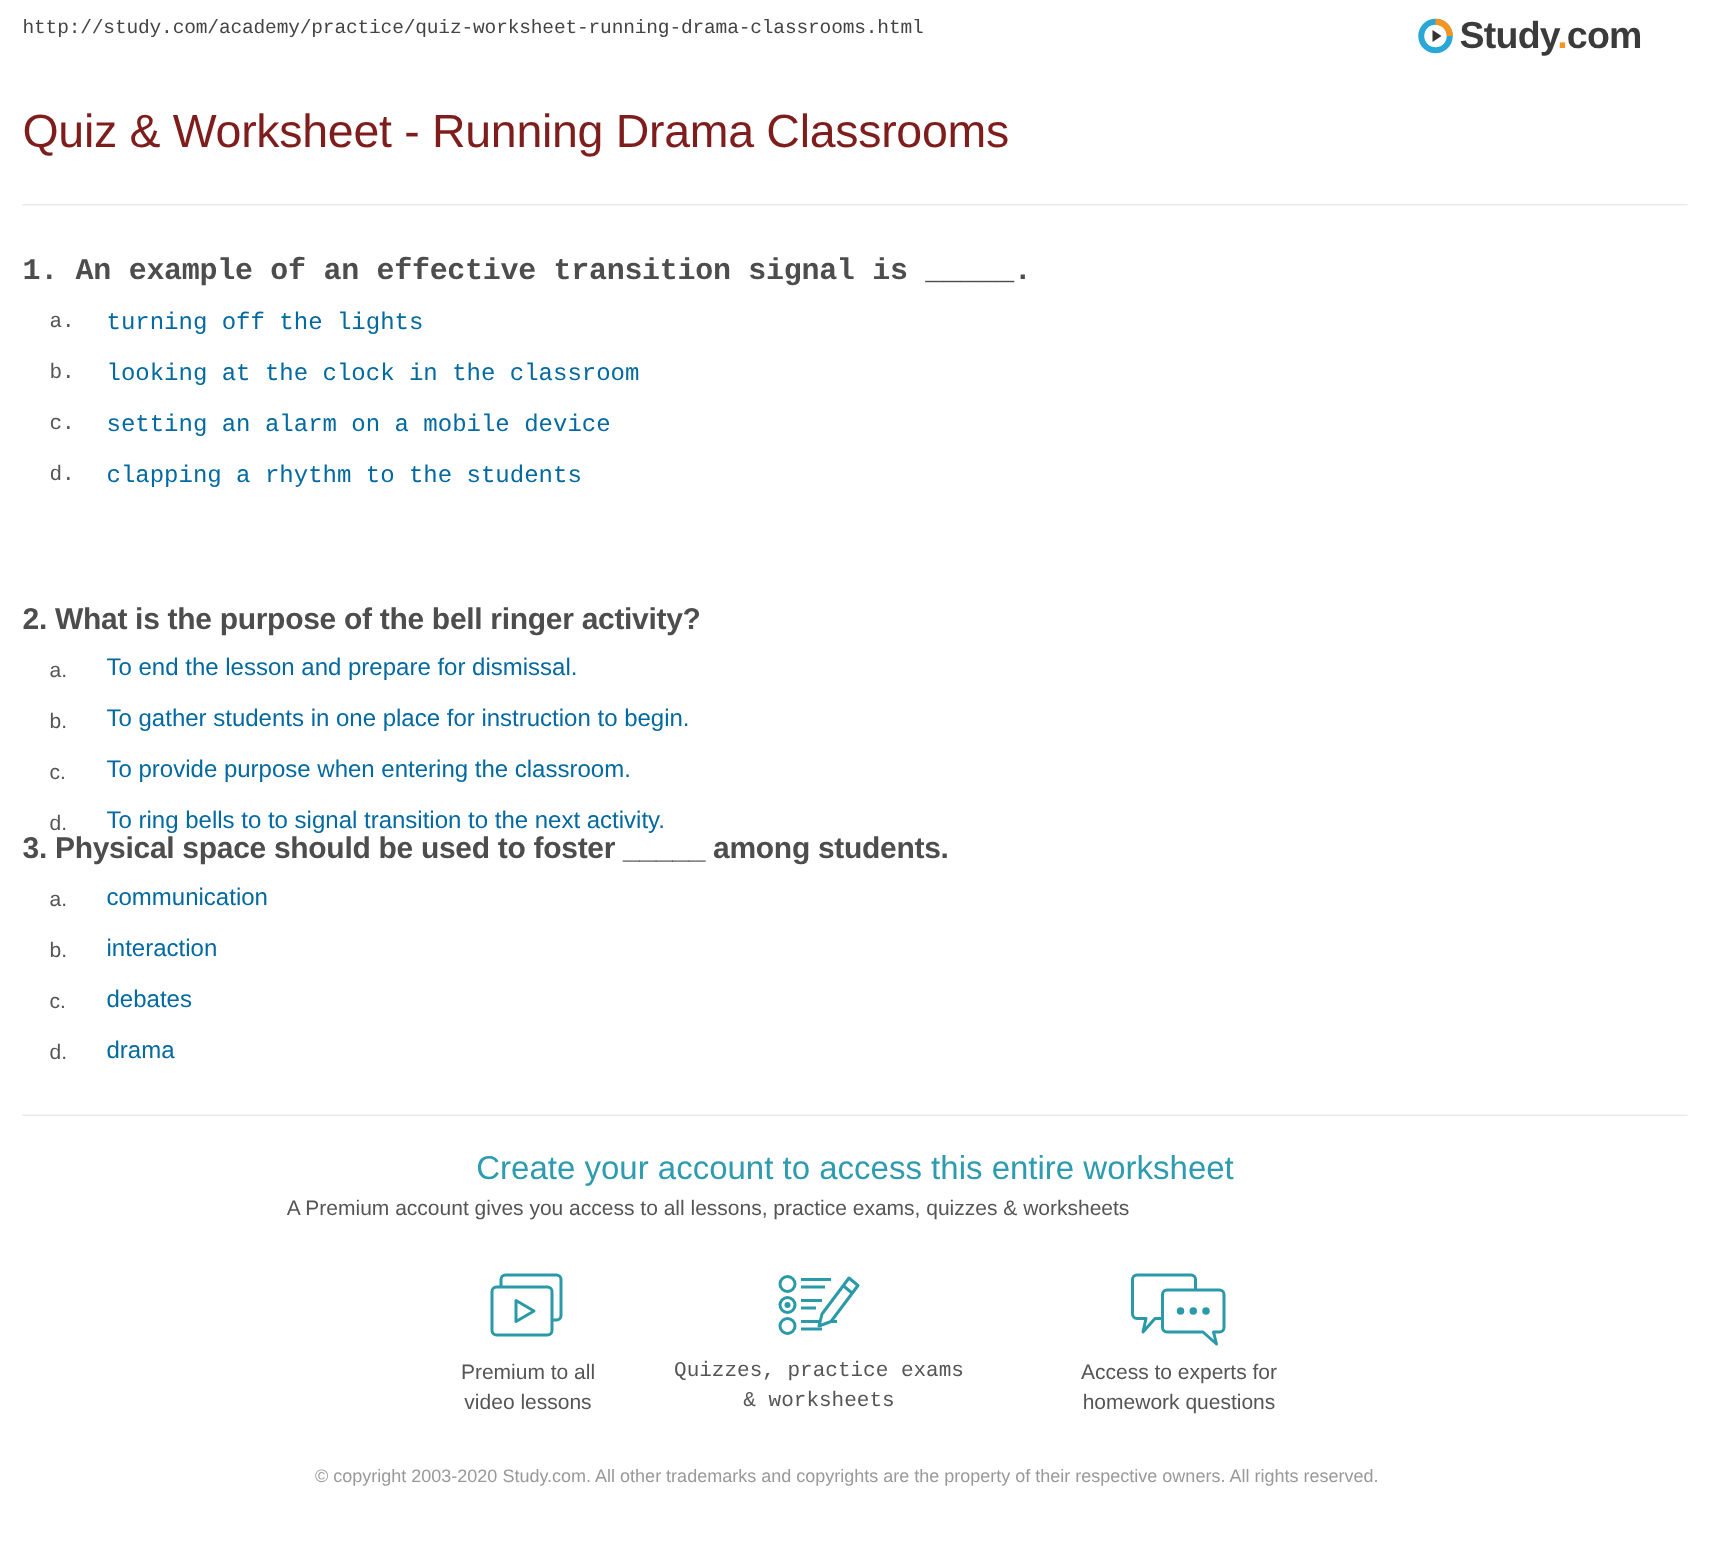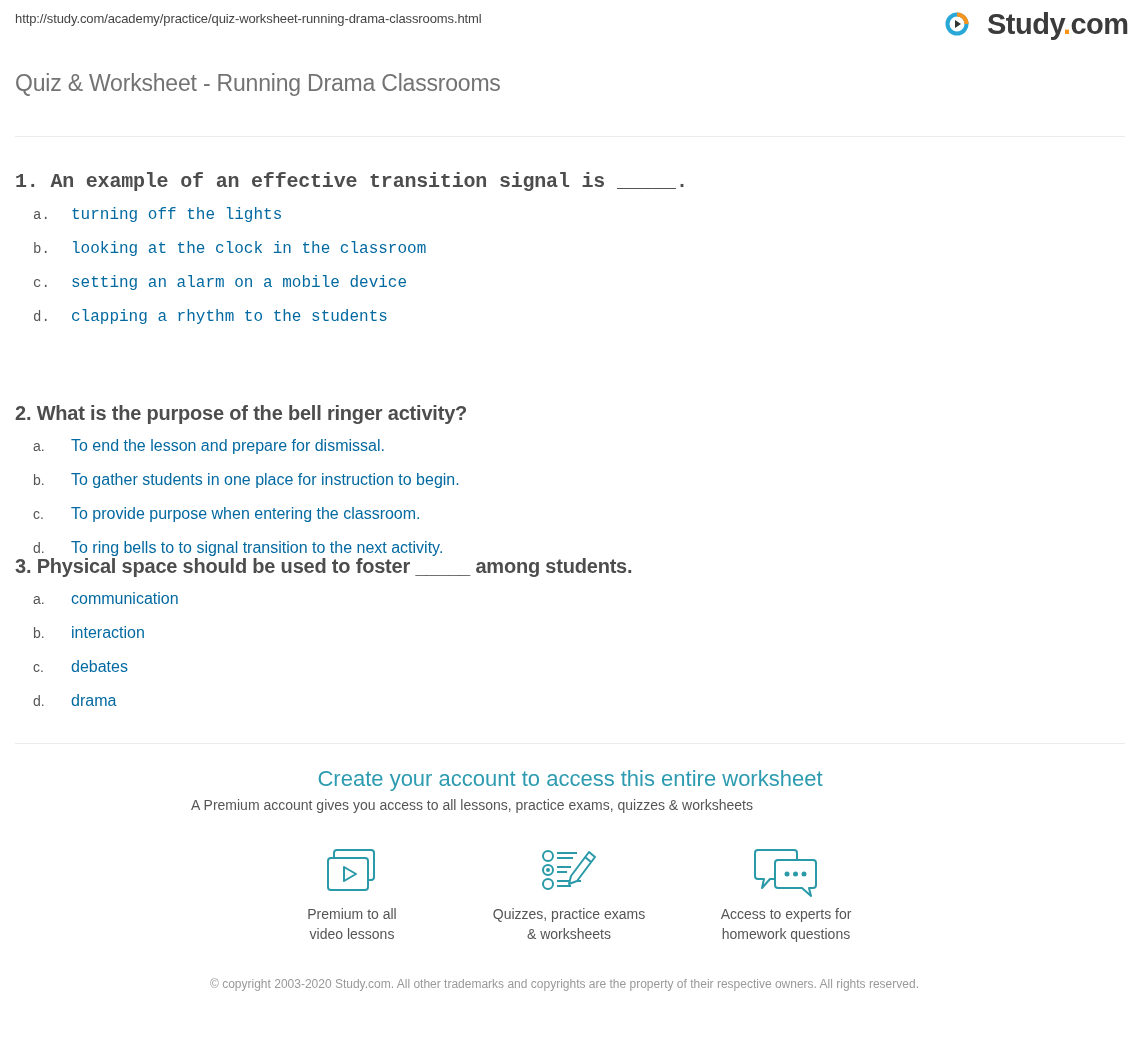--- a/index.html
+++ b/index.html
@@ -3,36 +3,35 @@
 <meta charset="utf-8">
 <style>
   html, body { margin: 0; padding: 0; background: #ffffff; }
   body {
     width: 1140px; height: 1040px; position: relative; overflow: hidden;
     font-family: "Liberation Sans", "DejaVu Sans", sans-serif;
     color: #555555;
   }
   .url {
     position: absolute; left: 15px; top: 11px;
-    font-size: 13px; color: #444444; letter-spacing: -0.1px;
+    font-size: 13px; color: #444444; letter-spacing: -0.1px; font-family: Liberation Mono, monospace;
   }
   .logo {
     position: absolute; left: 945px; top: 8px; height: 32px;
     display: flex; align-items: center;
   }
   .logo-icon { width: 24px; height: 24px; margin-right: 4px; }
   .logo-text {
-    font-size: 29px; font-weight: 600; color: #3b3b3b; letter-spacing: -0.5px;
+    font-size: 25px; font-weight: 600; color: #3b3b3b; letter-spacing: -0.5px;
     line-height: 32px;
-    margin-left: 14px;
   }
   .logo-text .dot { color: #f7941d; }
   .page-title {
     position: absolute; left: 15px; top: 70px; margin: 0;
-    font-size: 23px; font-weight: normal; color: #737373; letter-spacing: -0.2px;
+    font-size: 31px; font-weight: normal; color: #7f1d1d; letter-spacing: -0.2px;
   }
   .divider {
     position: absolute; left: 15px; width: 1110px; height: 0;
     border-top: 1px solid #ebebeb;
   }
   .question {
     position: absolute; left: 15px; width: 1100px;
   }
   .q-text {
     margin: 0; font-size: 20px; font-weight: bold; color: #4d4d4d;
@@ -161,21 +160,21 @@
     <rect x="8" y="2" width="40" height="30" rx="3" fill="#ffffff" stroke="#2a9aa8" stroke-width="2"></rect>
     <rect x="2" y="10" width="40" height="32" rx="3" fill="#ffffff" stroke="#2a9aa8" stroke-width="2"></rect>
     <path d="M18 19 L30 26 L18 33 Z" fill="none" stroke="#2a9aa8" stroke-width="2" stroke-linejoin="round"></path>
   </svg>
   <div class="feature-label">
     <div>Premium to all</div>
     <div>video lessons</div>
   </div>
 </div>
 
-<div class="feature" style="left:469px;">
+<div class="feature" style="left:446px;font-family:Liberation Mono, monospace;">
   <svg width="56" height="44" viewBox="0 0 56 44">
     <circle cx="7" cy="8" r="5" fill="none" stroke="#2a9aa8" stroke-width="2"></circle>
     <circle cx="7" cy="22" r="5" fill="none" stroke="#2a9aa8" stroke-width="2"></circle>
     <circle cx="7" cy="22" r="2" fill="#2a9aa8"></circle>
     <circle cx="7" cy="36" r="5" fill="none" stroke="#2a9aa8" stroke-width="2"></circle>
     <line x1="16" y1="5" x2="36" y2="5" stroke="#2a9aa8" stroke-width="2"></line>
     <line x1="16" y1="10" x2="32" y2="10" stroke="#2a9aa8" stroke-width="2"></line>
     <line x1="16" y1="19" x2="30" y2="19" stroke="#2a9aa8" stroke-width="2"></line>
     <line x1="16" y1="24" x2="26" y2="24" stroke="#2a9aa8" stroke-width="2"></line>
     <line x1="16" y1="33" x2="40" y2="33" stroke="#2a9aa8" stroke-width="2"></line>

